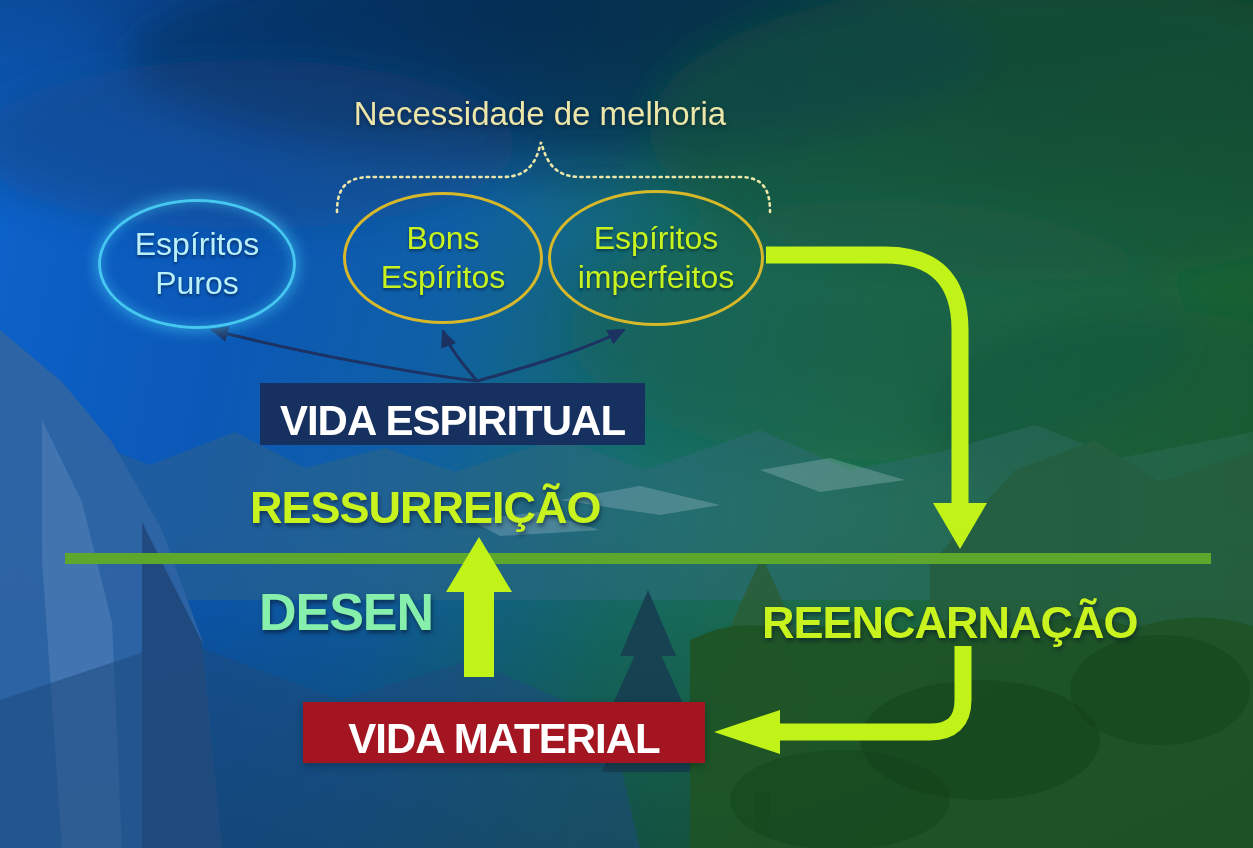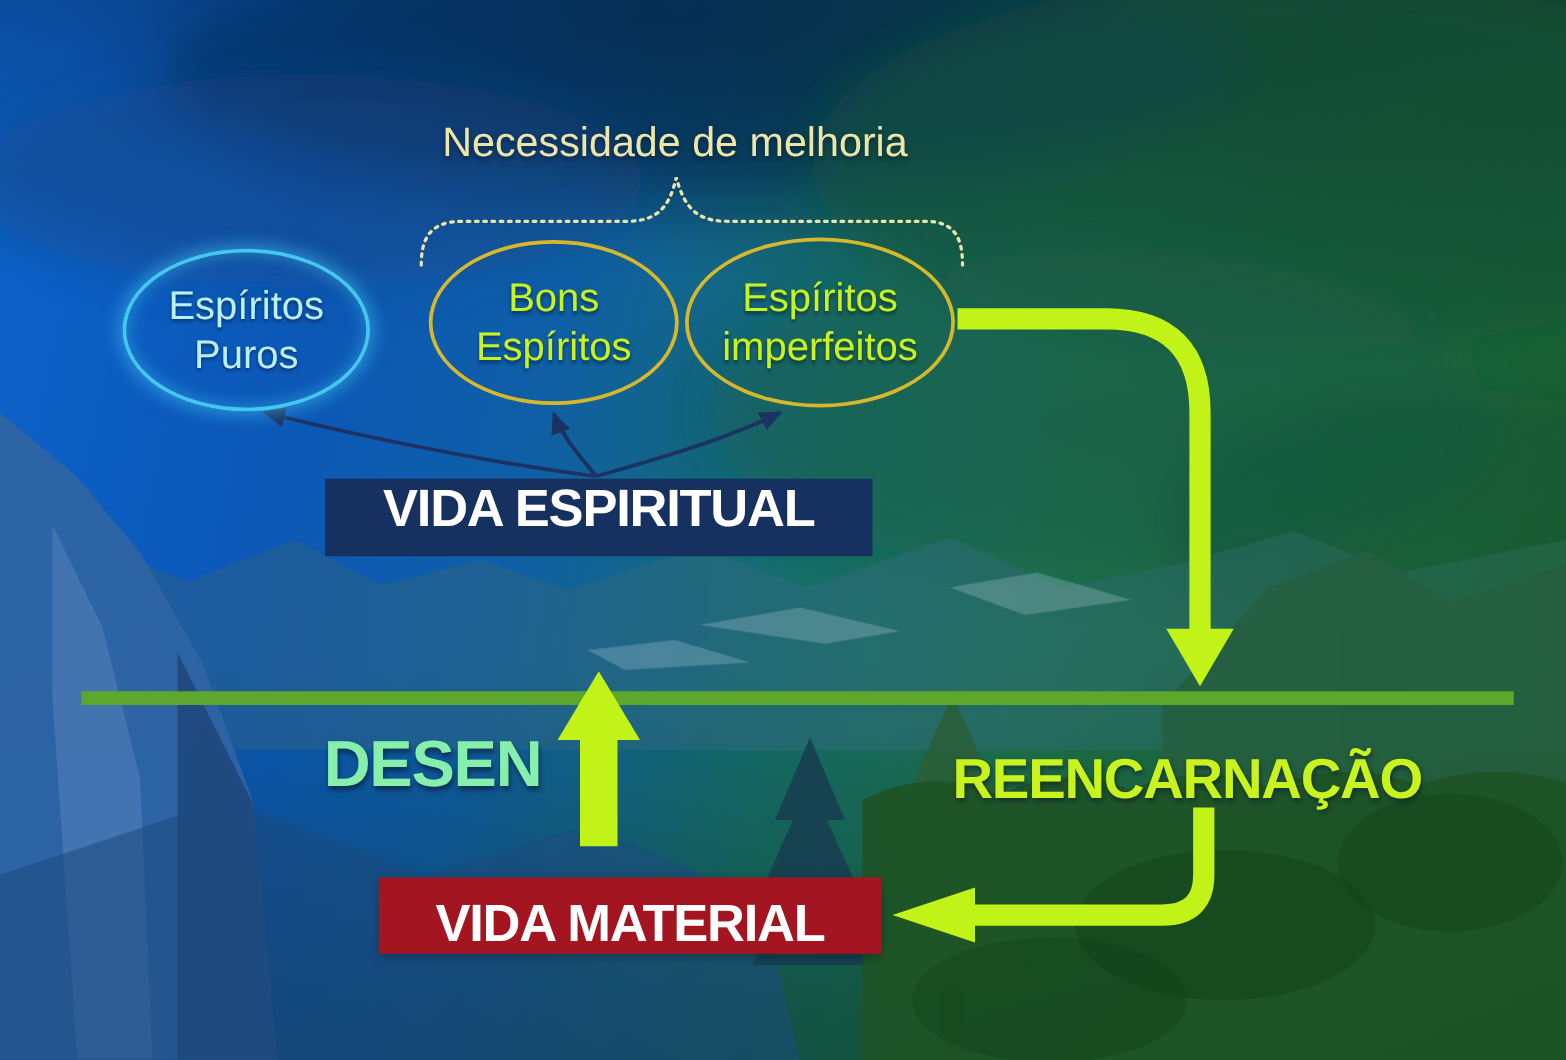--- a/index.html
+++ b/index.html
@@ -35,23 +35,23 @@
   .ellipse.cyan{
     left:98px;top:199px;width:192px;height:124px;
     color:var(--cyan-text,#B9F0FA);
     border:3px solid var(--cyan-ring,#45C7EF);
     box-shadow:0 0 14px 3px rgba(70,195,240,.55), inset 0 0 12px 2px rgba(70,195,240,.4);
   }
   .ellipse.gold{color:var(--accent-green,#C9F31E);border:3px solid var(--gold-ring,#D7B82A);}
   .ellipse.bons{left:343px;top:192px;width:194px;height:126px;}
   .ellipse.imperf{left:548px;top:190px;width:210px;height:130px;}
   .navy-box{
-    left:260px;top:383px;width:438px;height:62px;
+    left:260px;top:383px;width:385px;height:62px;
     background:var(--navy-box,#16305F);
-    display:flex;align-items:flex-start;justify-content:center;
+    display:flex;align-items:flex-end;justify-content:center;
     color:#fff;font-weight:bold;font-size:42px;letter-spacing:-1px;
   }
   .red-box{
     left:303px;top:702px;width:402px;height:61px;
     background:var(--red-box,#A31621);
     display:flex;align-items:flex-end;justify-content:center;
     color:#fff;font-weight:bold;font-size:42px;letter-spacing:-1px;
     box-shadow:0 3px 8px rgba(0,0,0,.25);
   }
   .big-label{
@@ -187,18 +187,19 @@
     <span>imperfeitos</span>
   </div>
 
   <div class="abs navy-box">
     <span>VIDA ESPIRITUAL</span>
   </div>
   <div class="abs red-box">
     <span>VIDA MATERIAL</span>
   </div>
 
+  <div class="abs big-label ressurreicao">RESSURREIÇÃO</div>
   <div class="abs big-label reencarnacao">REENCARNAÇÃO</div>
   <div class="abs desencarne">
     <div>DESEN</div>
   </div>
 
 </div>
 
 </body></html>

